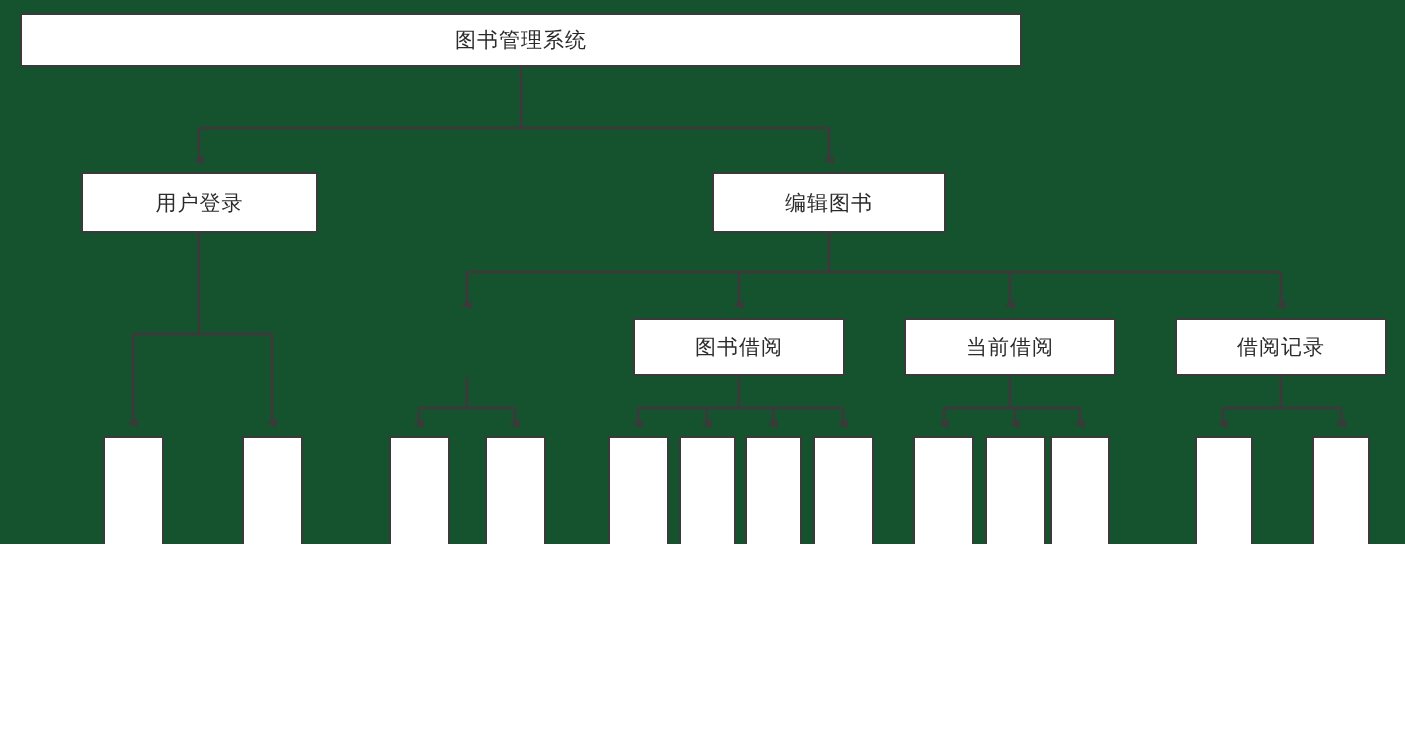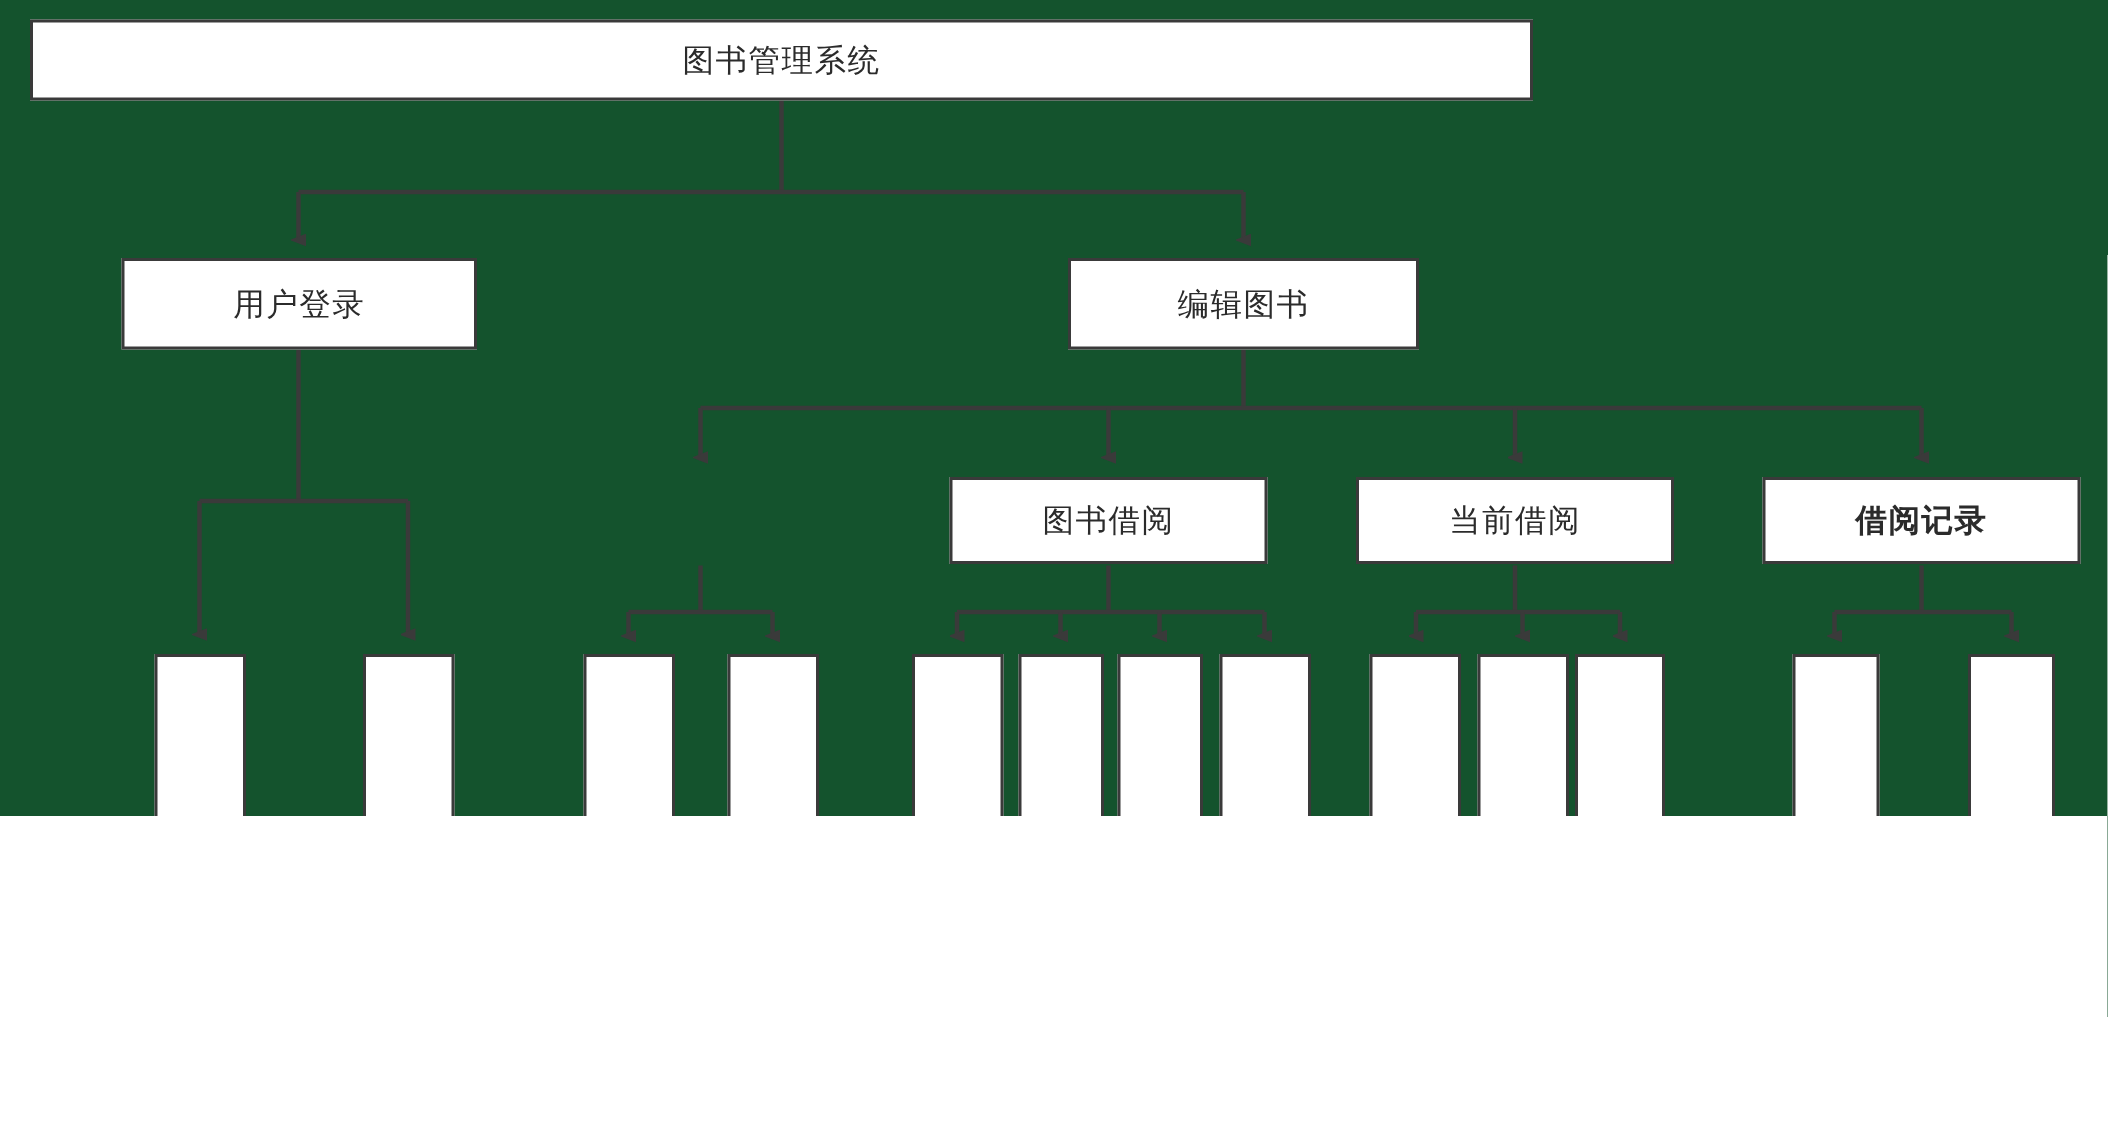--- a/index.html
+++ b/index.html
@@ -130,21 +130,21 @@
   <div class="node horiz" style="left:712px; top:172px; width:234px; height:61px;">
     <span class="lbl">编辑图书</span>
   </div>
 
   <div class="node horiz" style="left:904px; top:318px; width:212px; height:58px;">
     <span class="lbl">当前借阅</span>
   </div>
   <div class="node horiz" style="left:633px; top:318px; width:212px; height:58px;">
     <span class="lbl">图书借阅</span>
   </div>
-  <div class="node horiz" style="left:1175px; top:318px; width:212px; height:58px;font-weight:bold;">
+  <div class="node horiz" style="left:1175px; top:318px; width:212px; height:58px;">
     <span class="lbl">借阅记录</span>
   </div>
 
   <div class="node vert" style="left:103px; top:436px; width:61px; height:299px;">
     <span class="lbl">用户登录</span>
   </div>
   <div class="node vert" style="left:242px; top:436px; width:61px; height:299px;">
     <span class="lbl">注销登录</span>
   </div>
 

